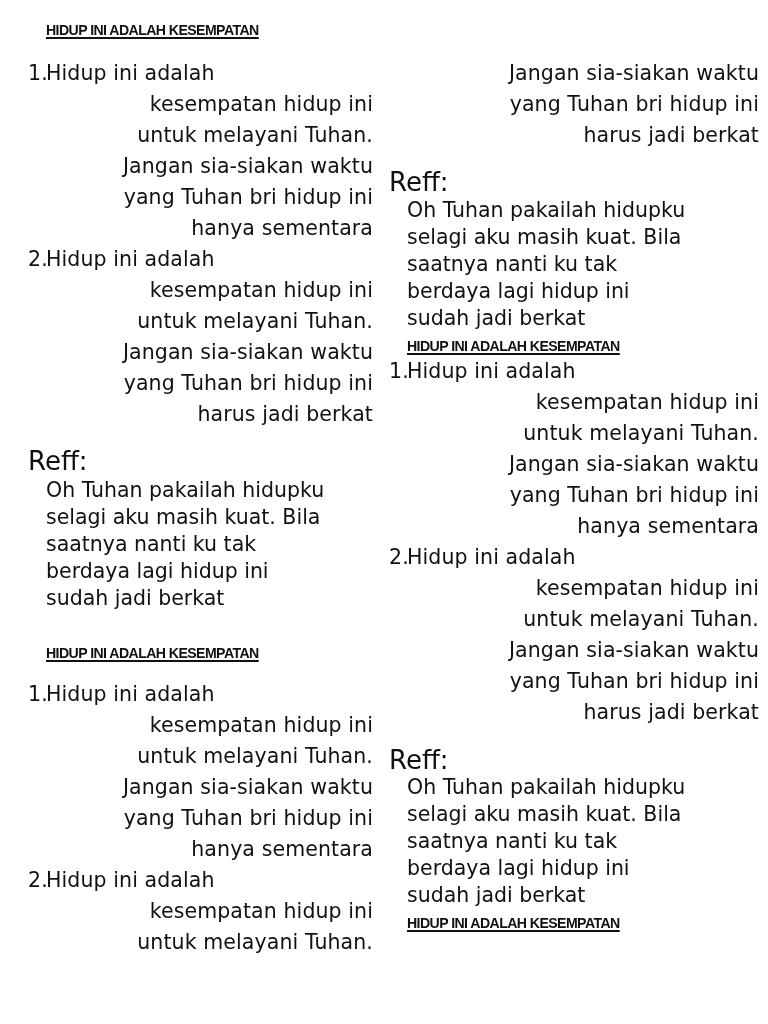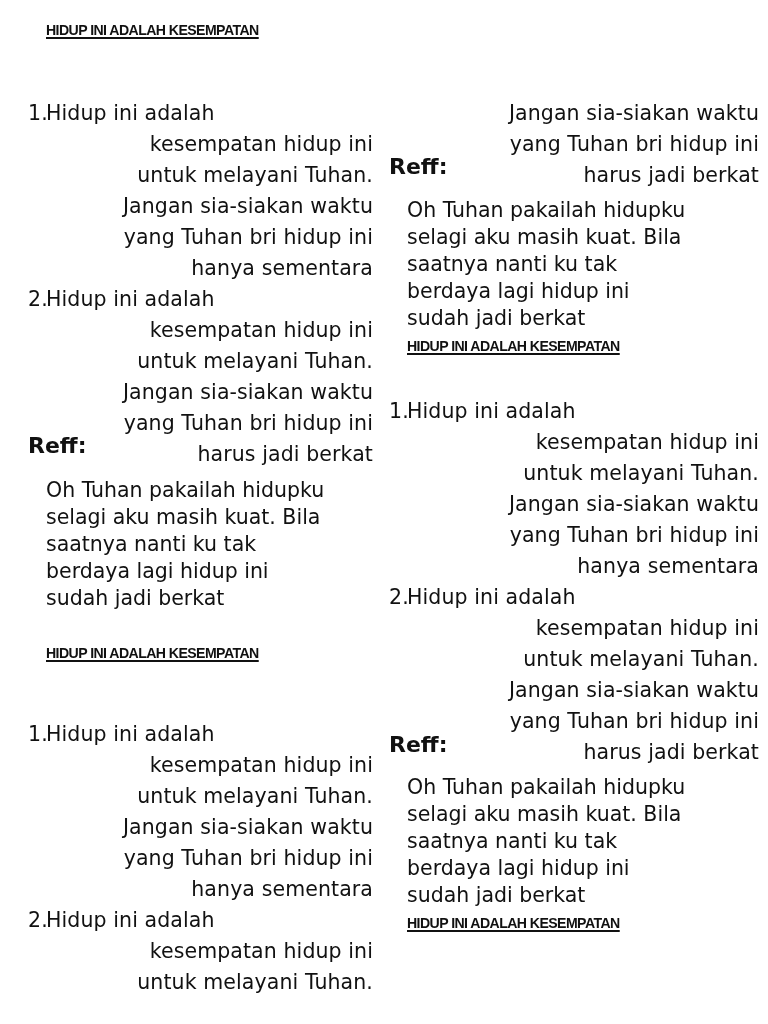--- a/index.html
+++ b/index.html
@@ -41,34 +41,34 @@
       margin-left: 18px;
       white-space: nowrap;
       transform: scaleX(0.94);
       transform-origin: left center;
     }
 
     .verse {
       font-size: 20.5px;
       line-height: 31px;
       letter-spacing: 0.1px;
-      margin-top: 40px;
     }
     .verse .num {
       display: inline-block;
       width: 18px;
     }
     .verse .line { white-space: nowrap; }
     .verse .first { margin-left: 0; }
     .verse .cont { padding-left: 18px; text-align: right; }
 
     .reff {
-      font-weight: bold;
-      font-size: 22px;
+      font-weight: normal;
+      font-size: 26px;
       line-height: 31px;
+      margin-top: 16px;
     }
 
     .chorus {
       font-size: 20.5px;
       line-height: 27px;
       padding-left: 18px;
     }
     .chorus .line { white-space: nowrap; }
   </style>
 </head>

